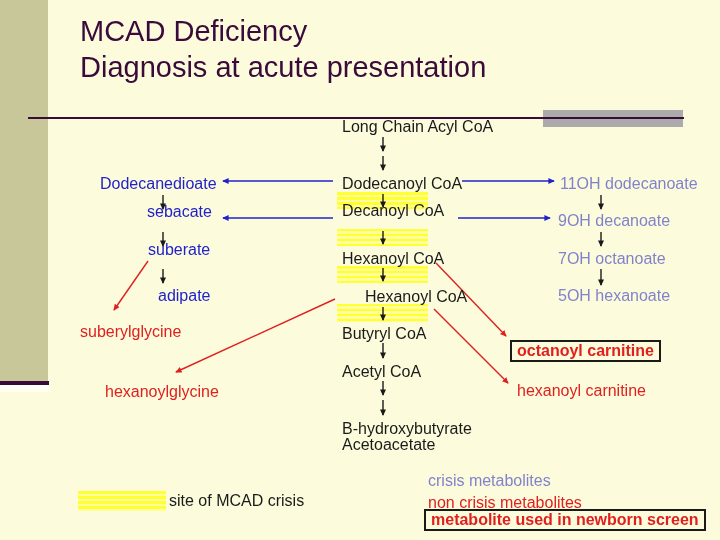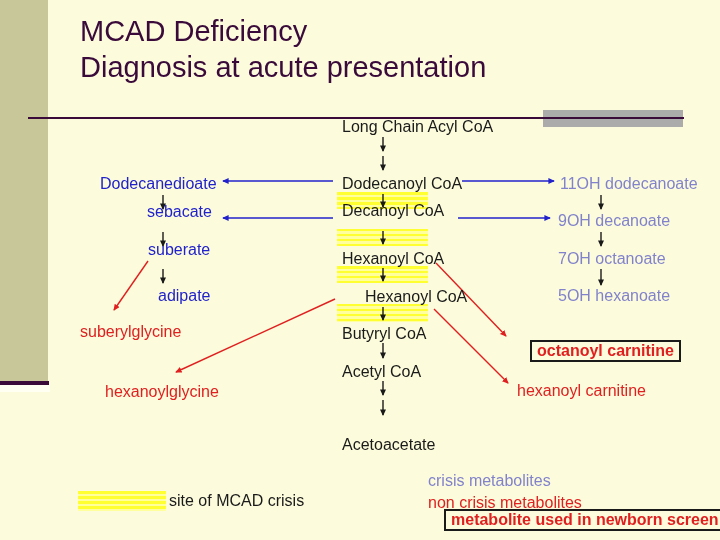--- a/index.html
+++ b/index.html
@@ -13,21 +13,21 @@
   .sidebar-line { position:absolute; left:0; top:381px; width:49px; height:4px; background:#3a0a3a; }
   .sidebar-shine { position:absolute; left:0; top:385px; width:50px; height:7px; background:#fffff2; }
   .accent-gray { position:absolute; left:543px; top:110px; width:140px; height:17px; background:#ababab; }
   .title-rule { position:absolute; left:28px; top:117px; width:656px; height:2px; background:#3a0a3a; }
   .title { position:absolute; left:80px; top:13px; color:#3a0a3a; font-size:29px; line-height:36px; letter-spacing:0px; }
   
   .lbl { position:absolute; font-size:16px; line-height:15px; white-space:nowrap; color:#1a1a1a; }
   .blue { color:#2222cc; }
   .peri { color:#8282cc; }
   .red  { color:#e02020; }
-  .bold { font-weight:bold;margin-left:20px; }
+  .bold { font-weight:bold; }
   .hl {
     position:absolute; left:337px; width:91px;
     background:repeating-linear-gradient(to bottom,#ffff31 0px,#ffff31 2.5px,#ffff9e 2.5px,#ffff9e 5px);
   }
   .boxed {
     border:2px solid #1a1a1a; padding:1px 5px 2px 5px; background:transparent;
   }
   .legend-swatch {
     position:absolute; left:78px; top:491px; width:88px; height:20px;
     background:repeating-linear-gradient(to bottom,#ffff31 0px,#ffff31 2.5px,#ffff9e 2.5px,#ffff9e 5px);
@@ -97,20 +97,21 @@
     <line x1="434" y1="309" x2="508" y2="383" stroke="#e02020" stroke-width="1.4" marker-end="url(#mr)"></line>
   </svg>
 
   <div class="lbl" style="left:342px;top:119px;">Long Chain Acyl CoA</div>
   <div class="lbl" style="left:342px;top:176px;">Dodecanoyl CoA</div>
   <div class="lbl" style="left:342px;top:203px;">Decanoyl CoA</div>
   <div class="lbl" style="left:342px;top:251px;">Hexanoyl CoA</div>
   <div class="lbl" style="left:342px;top:289px;margin-left:23px;">Hexanoyl CoA</div>
   <div class="lbl" style="left:342px;top:326px;">Butyryl CoA</div>
   <div class="lbl" style="left:342px;top:364px;">Acetyl CoA</div>
+  <div class="lbl" style="left:342px;top:421px;">B-hydroxybutyrate</div>
   <div class="lbl" style="left:342px;top:437px;">Acetoacetate</div>
 
   <div class="lbl blue" style="left:100px;top:176px;">Dodecanedioate</div>
   <div class="lbl blue" style="left:147px;top:204px;">sebacate</div>
   <div class="lbl blue" style="left:148px;top:242px;">suberate</div>
   <div class="lbl blue" style="left:158px;top:288px;">adipate</div>
 
   <div class="lbl peri" style="left:560px;top:176px;">11OH dodecanoate</div>
   <div class="lbl peri" style="left:558px;top:213px;">9OH decanoate</div>
   <div class="lbl peri" style="left:558px;top:251px;">7OH octanoate</div>

